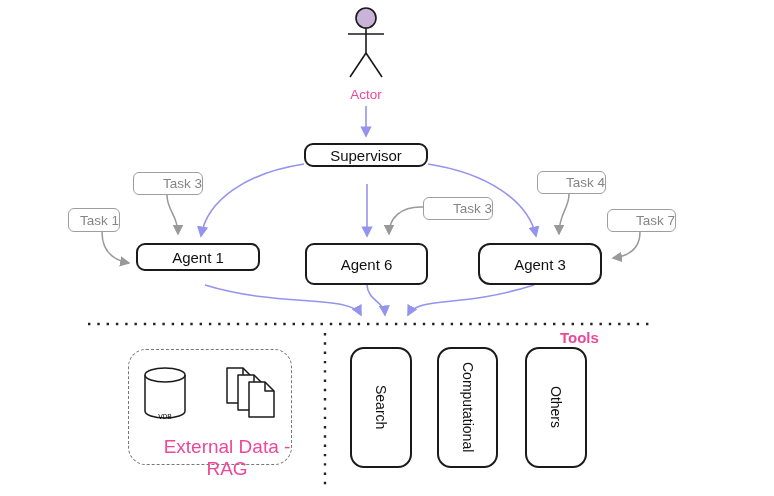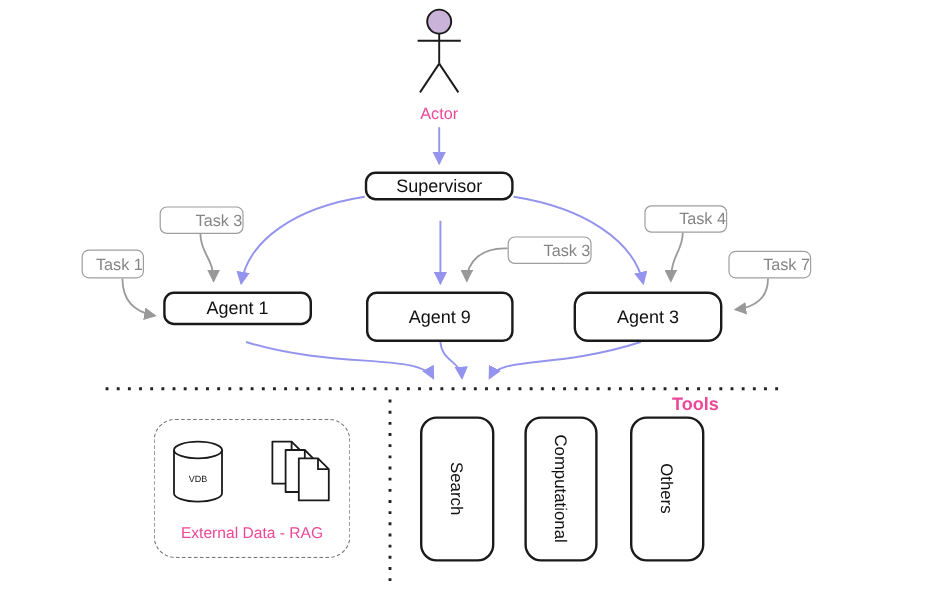--- a/index.html
+++ b/index.html
@@ -43,22 +43,22 @@
   .tools-label { left:560px; top:329px; width:64px; font-size:15px; font-weight:bold; text-align:left; }
 
   .tool-search { left:350px; top:347px; width:62px; height:121px; }
   .tool-comp   { left:437px; top:347px; width:61px; height:121px; }
   .tool-others { left:525px; top:347px; width:62px; height:121px; }
 
   .external-box {
     position:absolute; left:128px; top:349px; width:164px; height:116px;
     border:1.6px dashed #777; border-radius:18px; box-sizing:border-box; background:transparent;
   }
-  .external-label { left:128px; top:436px; width:164px; font-size:13px; }
-  .vdb-label { left:150px; top:395px; width:30px; font-size:7.5px; color:#111; }
+  .external-label { left:145px; top:436px; width:164px; font-size:19px; }
+  .vdb-label { left:150px; top:413px; width:30px; font-size:7.5px; color:#111;font-family:Liberation Mono, monospace; }
 </style>
 </head>
 <body>
 
 <div class="canvas">
 
   <svg class="overlay">
     <defs>
       <marker id="arwP" viewBox="0 0 10 10" refX="8.5" refY="5" markerWidth="7" markerHeight="7" orient="auto-start-reverse">
         <path d="M0,0 L10,5 L0,10 z" fill="#9494ee"></path>
@@ -115,21 +115,21 @@
   <div class="lbl actor-label">Actor</div>
 
   <div class="box supervisor">
     <span>Supervisor</span>
   </div>
 
   <div class="box agent1">
     <span>Agent 1</span>
   </div>
   <div class="box agent2">
-    <span>Agent 9</span>
+    <span>Agent 6</span>
   </div>
   <div class="box agent3">
     <span>Agent 3</span>
   </div>
 
   <div class="task task1">
     <span>Task 1</span>
   </div>
   <div class="task task2">
     <span>Task 3</span>

